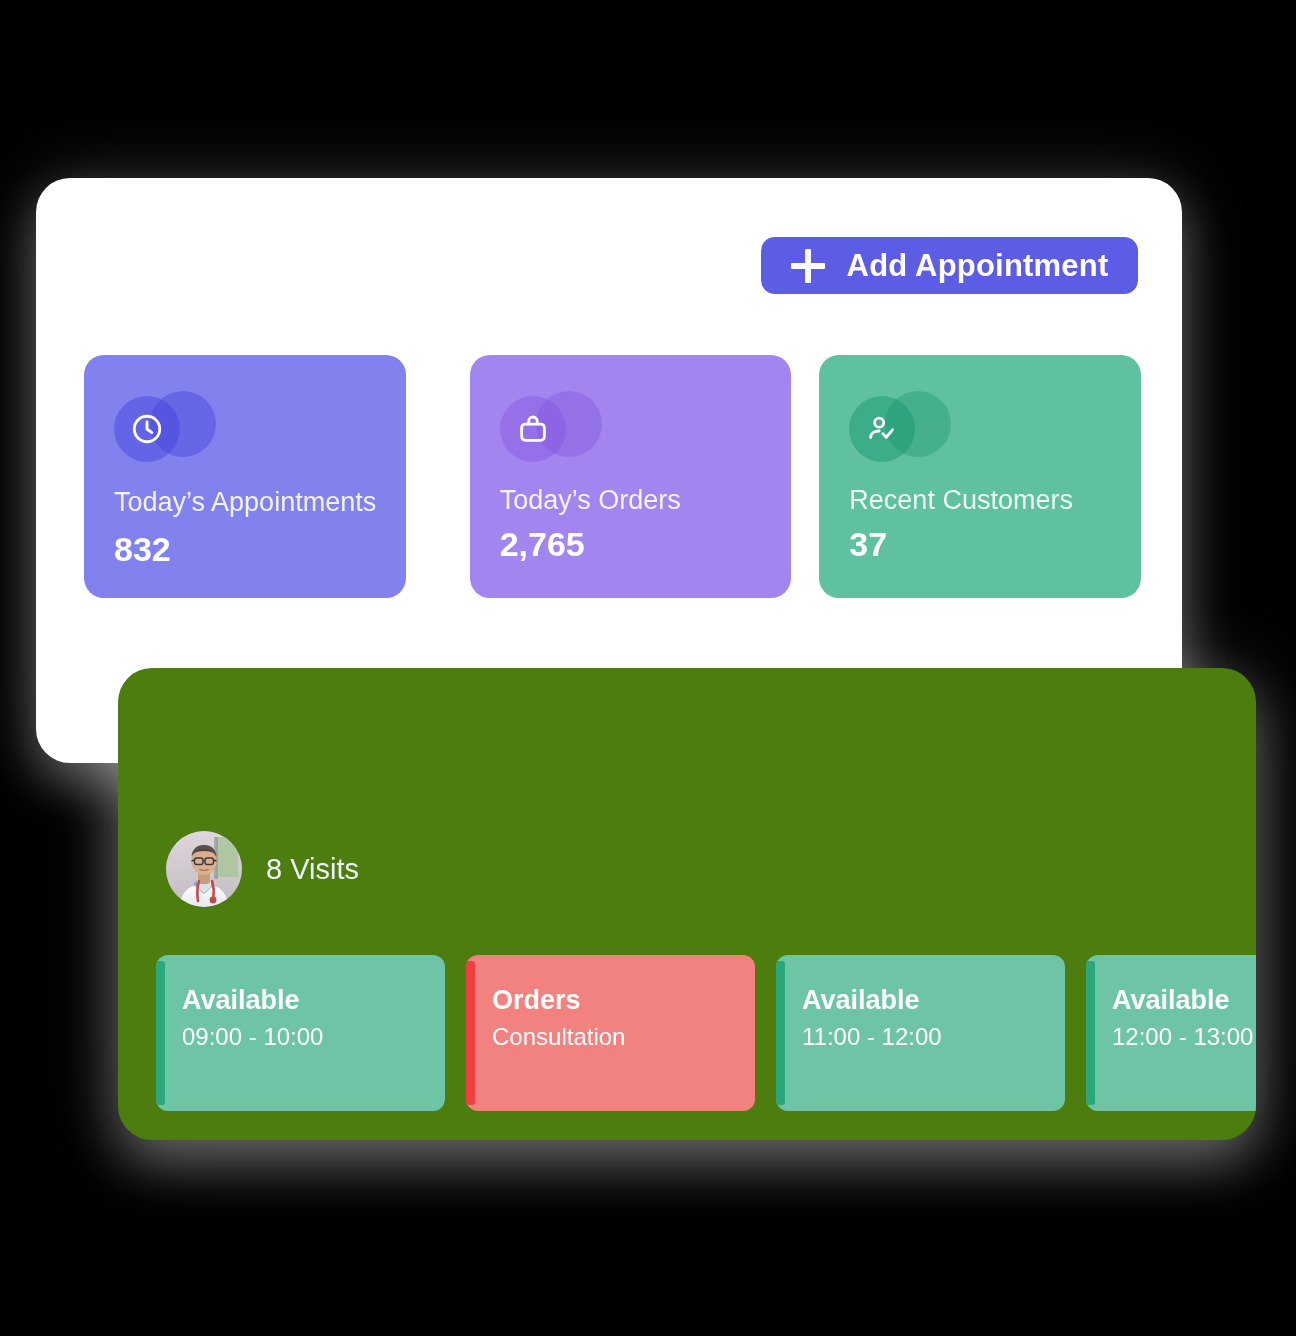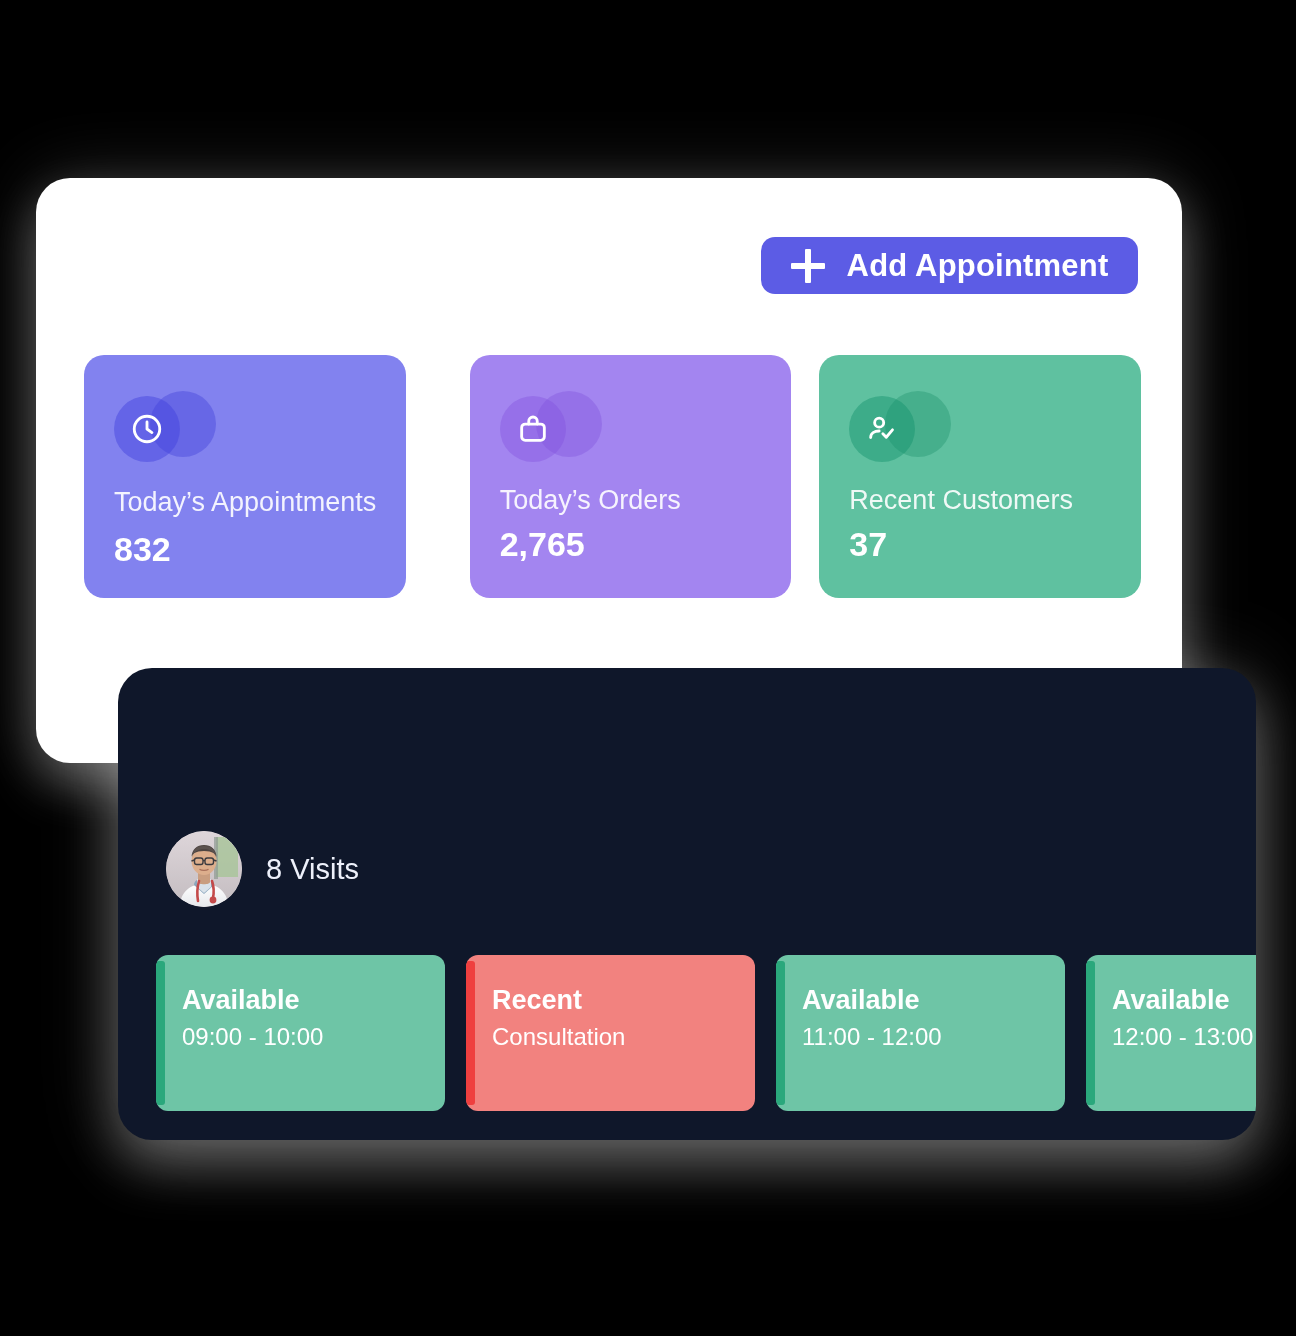--- a/index.html
+++ b/index.html
@@ -149,21 +149,21 @@
     line-height: 1.1;
   }
 
   
   .panel-bottom {
     position: absolute;
     left: 118px;
     top: 668px;
     width: 1138px;
     height: 472px;
-    background: #0f172a;
+    background: #4d7c0f;
     border-radius: 34px;
     overflow: hidden;
     box-shadow:
       0 24px 54px rgba(255,255,255,0.32),
       0 0 80px rgba(255,255,255,0.18);
   }
 
   .doctor-row {
     position: absolute;
     left: 48px;
@@ -345,21 +345,21 @@
     <div class="slots-row">
 
       <div class="slot-card available">
         <span class="accent"></span>
         <div class="slot-status">Available</div>
         <div class="slot-time">09:00 - 10:00</div>
       </div>
 
       <div class="slot-card booked">
         <span class="accent"></span>
-        <div class="slot-status">Recent</div>
+        <div class="slot-status">Orders</div>
         <div class="slot-note">Consultation</div>
       </div>
 
       <div class="slot-card available">
         <span class="accent"></span>
         <div class="slot-status">Available</div>
         <div class="slot-time">11:00 - 12:00</div>
       </div>
 
       <div class="slot-card available">

